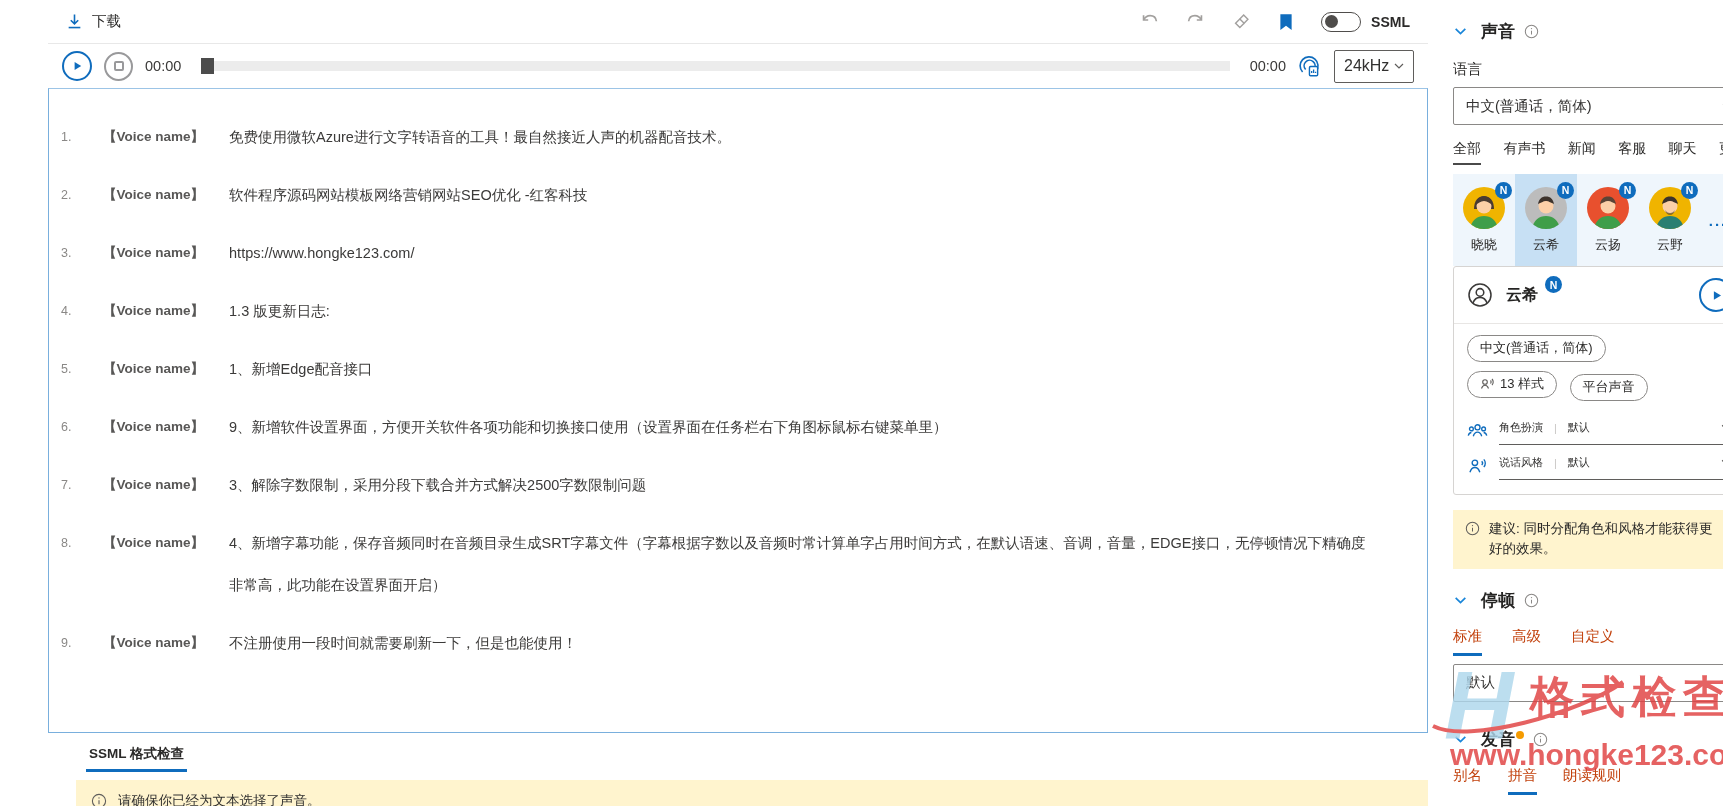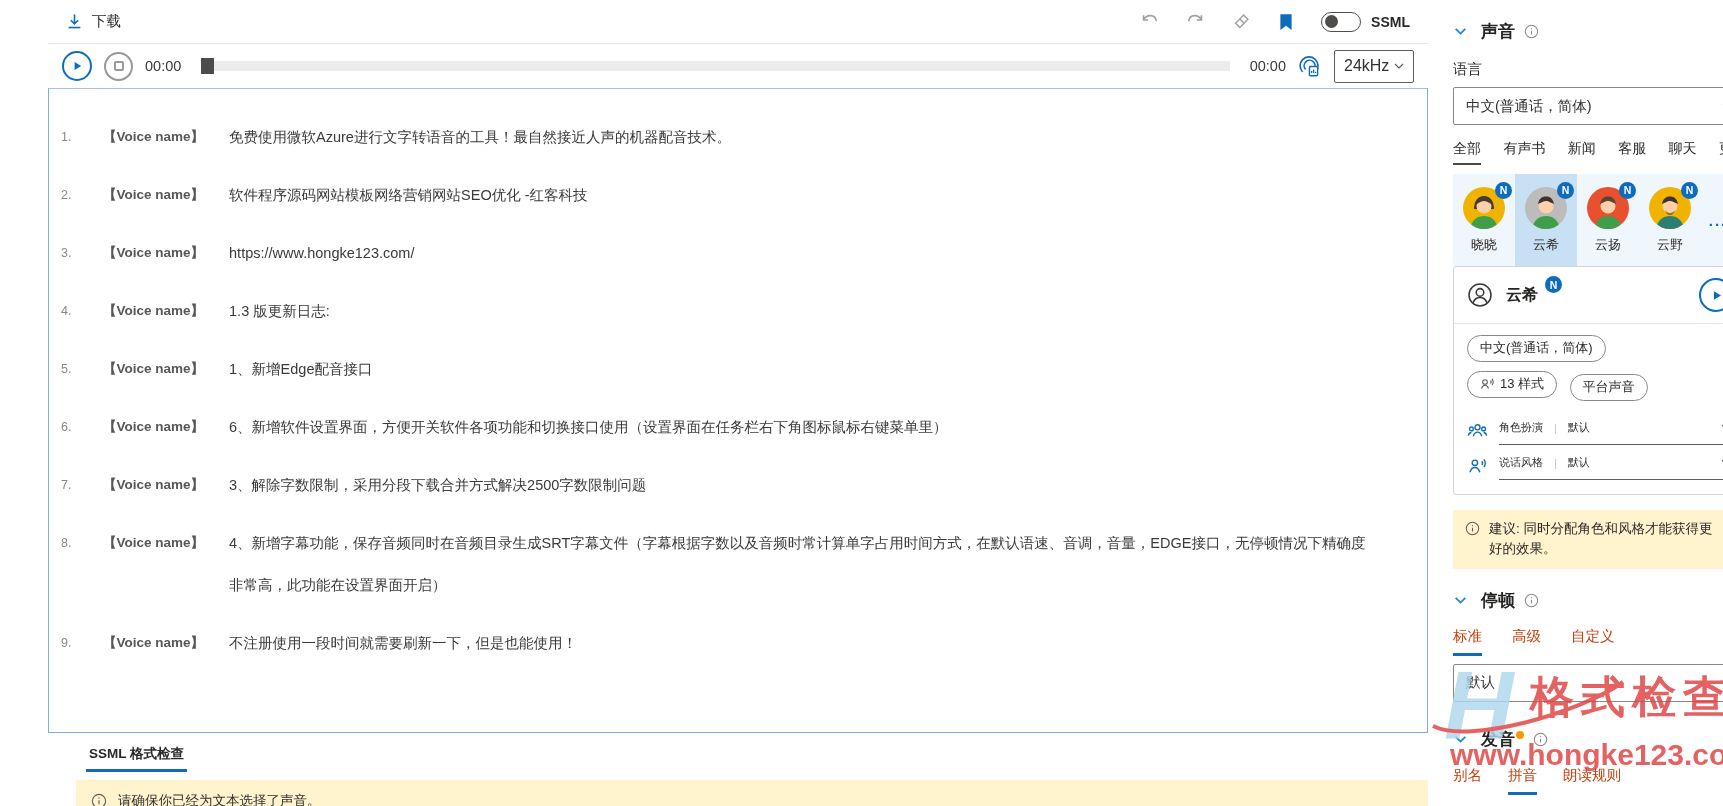--- a/index.html
+++ b/index.html
@@ -210,21 +210,21 @@
         <span class="line-text">1.3 版更新日志:</span>
       </div>
       <div class="line">
         <span class="line-num">5.</span>
         <span class="line-voice">【Voice name】</span>
         <span class="line-text">1、新增Edge配音接口</span>
       </div>
       <div class="line">
         <span class="line-num">6.</span>
         <span class="line-voice">【Voice name】</span>
-        <span class="line-text">6、新增软件设置界面，方便开关软件各项功能和切换接口使用（设置界面在任务栏右下角图标鼠标右键菜单里）</span>
+        <span class="line-text">9、新增软件设置界面，方便开关软件各项功能和切换接口使用（设置界面在任务栏右下角图标鼠标右键菜单里）</span>
       </div>
       <div class="line">
         <span class="line-num">7.</span>
         <span class="line-voice">【Voice name】</span>
         <span class="line-text">3、解除字数限制，采用分段下载合并方式解决2500字数限制问题</span>
       </div>
       <div class="line">
         <span class="line-num">8.</span>
         <span class="line-voice">【Voice name】</span>
         <span class="line-text">4、新增字幕功能，保存音频同时在音频目录生成SRT字幕文件（字幕根据字数以及音频时常计算单字占用时间方式，在默认语速、音调，音量，EDGE接口，无停顿情况下精确度非常高，此功能在设置界面开启）</span>

